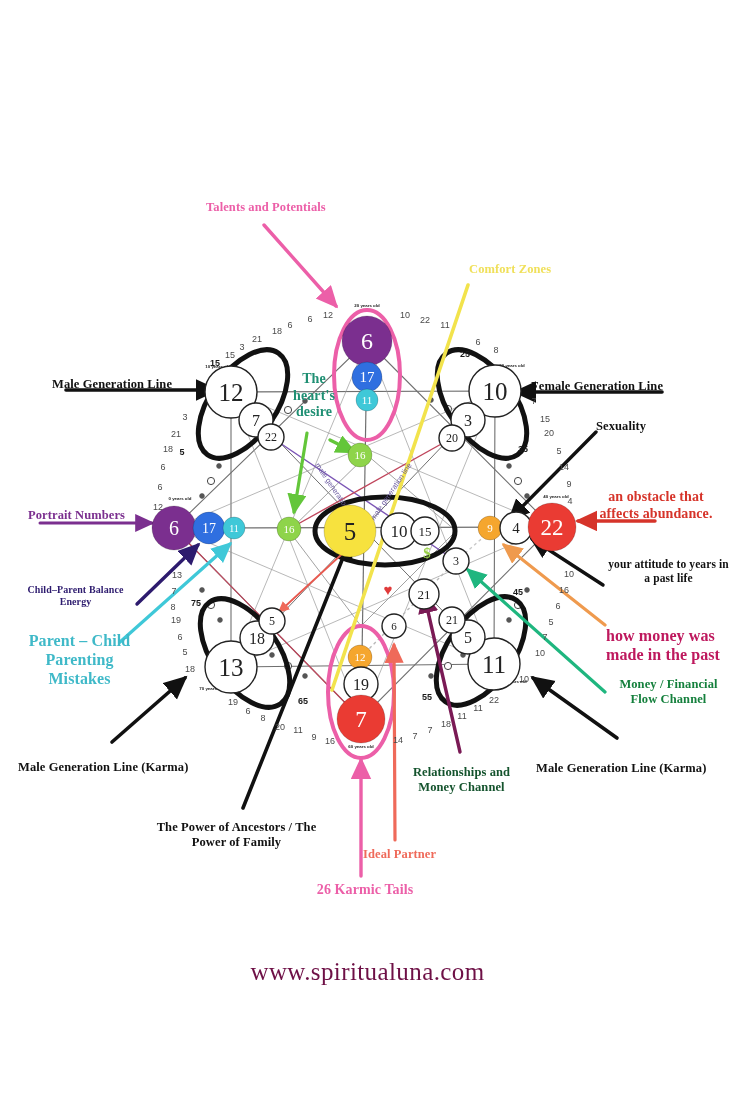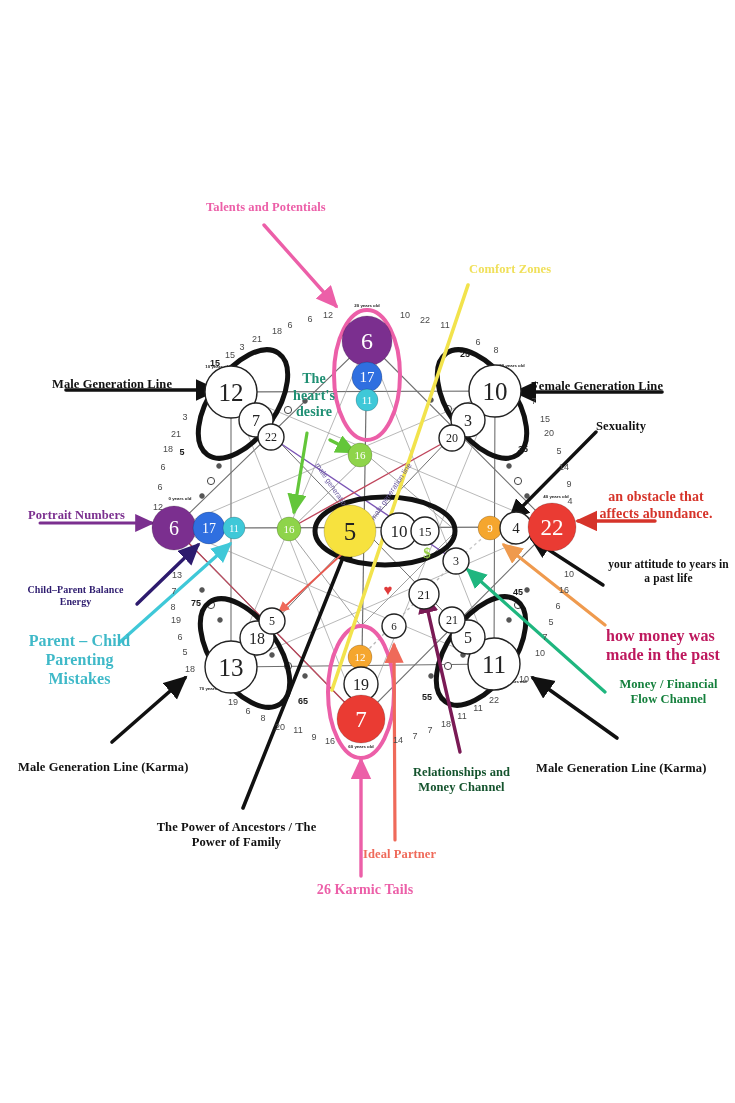--- a/index.html
+++ b/index.html
@@ -386,13 +386,14 @@
       <div class="lbl" style="left: 22px; top: 632px; width: 115px; color: rgb(63, 185, 200); font-size: 16px; text-align: center;">Parent – Child Parenting Mistakes</div>
       <div class="lbl" style="left: 611px; top: 677px; width: 115px; color: #15803d; font-size: 12.5px; text-align: center;">Money / Financial Flow Channel</div>
       <div class="lbl" style="left: 18px; top: 760px; width: 195px; color: rgb(17, 17, 17); font-size: 12.5px; text-align: left;">Male Generation Line (Karma)</div>
       <div class="lbl" style="left: 536px; top: 761px; width: 195px; color: rgb(17, 17, 17); font-size: 12.5px; text-align: left;">Male Generation Line (Karma)</div>
       <div class="lbl" style="left: 404px; top: 765px; width: 115px; color: #14532d; font-size: 12.5px; text-align: center;">Relationships and Money Channel</div>
       <div class="lbl" style="left: 139px; top: 820px; width: 195px; color: rgb(17, 17, 17); font-size: 12.5px; text-align: center;">The Power of Ancestors / The Power of Family</div>
       <div class="lbl" style="left: 363px; top: 847px; width: 100px; color: rgb(239, 106, 90); font-size: 12.5px; text-align: left;">Ideal Partner</div>
       <div class="lbl" style="left: 310px; top: 882px; width: 110px; color: rgb(236, 95, 168); font-size: 14px; text-align: center;">26 Karmic Tails</div>
     </div>
 
+  <div class="site">www.spiritualuna.com</div>
 </div>
 
 </body></html>

